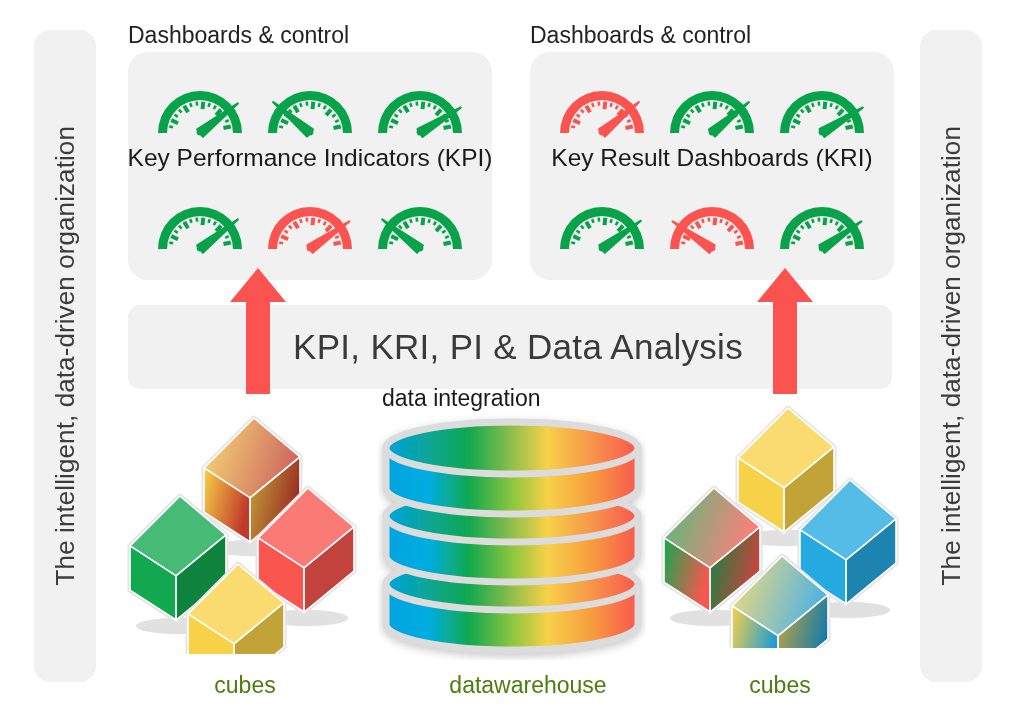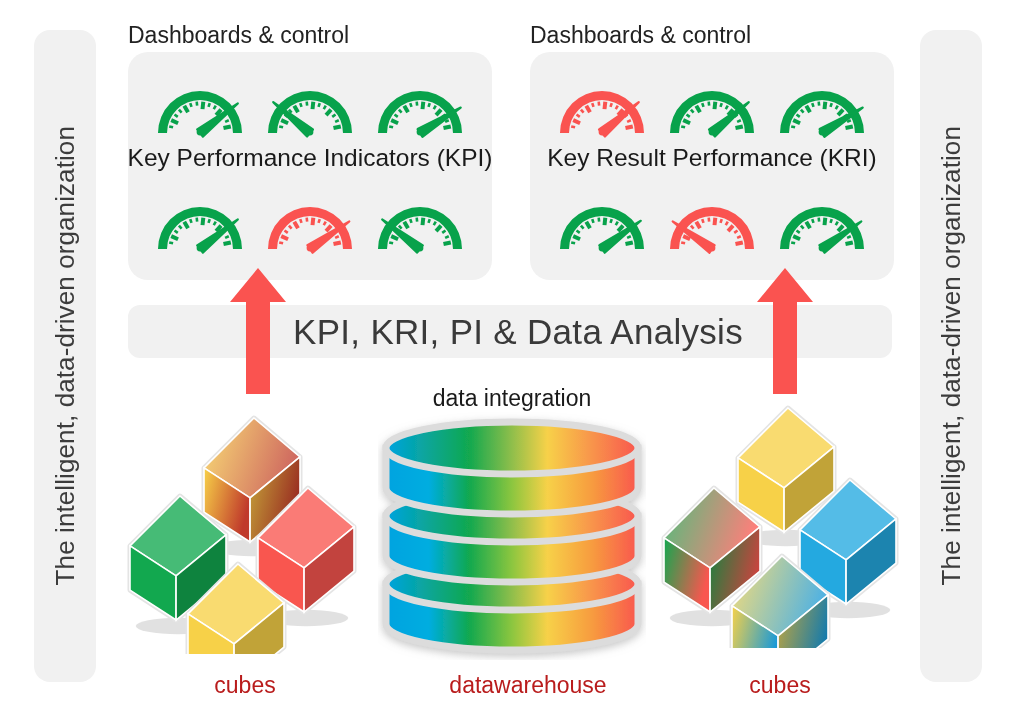--- a/index.html
+++ b/index.html
@@ -34,37 +34,37 @@
   }
   .gauge-row{display:flex;flex-direction:row;align-items:center;justify-content:center;}
   .gauge{display:block;}
   .panel-label{
     font-size:24.5px;color:#1a1a1a;white-space:nowrap;text-align:center;
     margin:4px 0 20px 0;
   }
 
   
   .banner{
-    position:absolute;left:128px;top:305px;width:764px;height:53px;
+    position:absolute;left:128px;top:305px;width:764px;height:84px;
     background:#f1f1f1;border-radius:12px;
     display:flex;align-items:center;justify-content:center;
   }
   .banner-text{
     font-size:35px;color:#3a3a3a;white-space:nowrap;letter-spacing:0.3px;
     transform:translateX(8px);
   }
 
   .arrow{position:absolute;}
 
   
   .blabel{
-    position:absolute;font-size:23px;color:#b91c1c;text-align:center;white-space:nowrap;
+    position:absolute;font-size:23px;color:#4d7c0f;text-align:center;white-space:nowrap;
   }
   .di-label{
-    position:absolute;font-size:23px;color:#1a1a1a;text-align:center;white-space:nowrap;
+    position:absolute;font-size:23px;color:#1a1a1a;text-align:left;white-space:nowrap;
   }
 
   .art{position:absolute;}
 </style>
 </head>
 <body>
 
 <div class="stage">
 
   <div class="side-panel left">
@@ -253,21 +253,21 @@
           <line x1="64.73403532281084" y1="27.041719736702664" x2="63.497967345311054" y2="30.84594580188328" stroke="#08a24b" stroke-width="2.6" stroke-linecap="butt"></line>
           <line x1="70.75" y1="29.720199780790185" x2="68.75" y2="33.18430139592794" stroke="#08a24b" stroke-width="2.6" stroke-linecap="butt"></line>
           <line x1="76.07761410030403" y1="33.59093799746208" x2="71.05913455261259" y2="39.164524188542536" stroke="#08a24b" stroke-width="4" stroke-linecap="butt"></line>
           <line x1="80.48403532281084" y1="38.4847645527871" x2="77.24796734531105" y2="40.83590556195699" stroke="#08a24b" stroke-width="2.6" stroke-linecap="butt"></line>
           <line x1="83.77668191574193" y1="44.1877957431123" x2="80.12250008517152" y2="45.814742315415494" stroke="#08a24b" stroke-width="2.6" stroke-linecap="butt"></line>
           <line x1="85.81164942311489" y1="50.45078173924058" x2="78.47554241761134" y2="52.010119420373776" stroke="#08a24b" stroke-width="4" stroke-linecap="butt"></line>
           <path d="M 95.70630861550845 31.563875316806165 L 57.43762861547274 60.90102124231956 L 52.56237138452726 53.09897875768044 Z" fill="#08a24b" stroke-linejoin="round" stroke="#08a24b" stroke-width="2.2"></path>
           <circle cx="55" cy="56" r="3.4" fill="#08a24b"></circle>
         </svg>
       </div>
-    <div class="panel-label">Key Result Performance (KRI)</div>
+    <div class="panel-label">Key Result Dashboards (KRI)</div>
     <div class="gauge-row" id="kri-bottom">
         <svg width="110" height="64" viewBox="0 0 110 64" class="gauge">
           <path d="M 13 57 A 42 42 0 0 1 97 57 L 88 57 A 33 33 0 0 0 22 57 Z" fill="#08a24b"></path>
           <line x1="24.18835057688512" y1="50.45078173924058" x2="28.100940979820344" y2="51.28242850251162" stroke="#08a24b" stroke-width="2.6" stroke-linecap="butt"></line>
           <line x1="26.223318084258075" y1="44.18779574311229" x2="33.07490901657758" y2="47.23832056618079" stroke="#08a24b" stroke-width="4" stroke-linecap="butt"></line>
           <line x1="29.51596467718916" y1="38.48476455278709" x2="32.752032654688946" y2="40.835905561956984" stroke="#08a24b" stroke-width="2.6" stroke-linecap="butt"></line>
           <line x1="33.92238589969597" y1="33.59093799746208" x2="36.5989083251314" y2="36.563517299371654" stroke="#08a24b" stroke-width="2.6" stroke-linecap="butt"></line>
           <line x1="39.25000000000001" y1="29.720199780790182" x2="43.00000000000001" y2="36.21539030917347" stroke="#08a24b" stroke-width="4" stroke-linecap="butt"></line>
           <line x1="45.26596467718916" y1="27.04171973670266" x2="46.502032654688946" y2="30.845945801883275" stroke="#08a24b" stroke-width="2.6" stroke-linecap="butt"></line>
           <line x1="51.70735340706892" y1="25.672560295899387" x2="52.12546726013953" y2="29.65064787737248" stroke="#08a24b" stroke-width="2.6" stroke-linecap="butt"></line>

